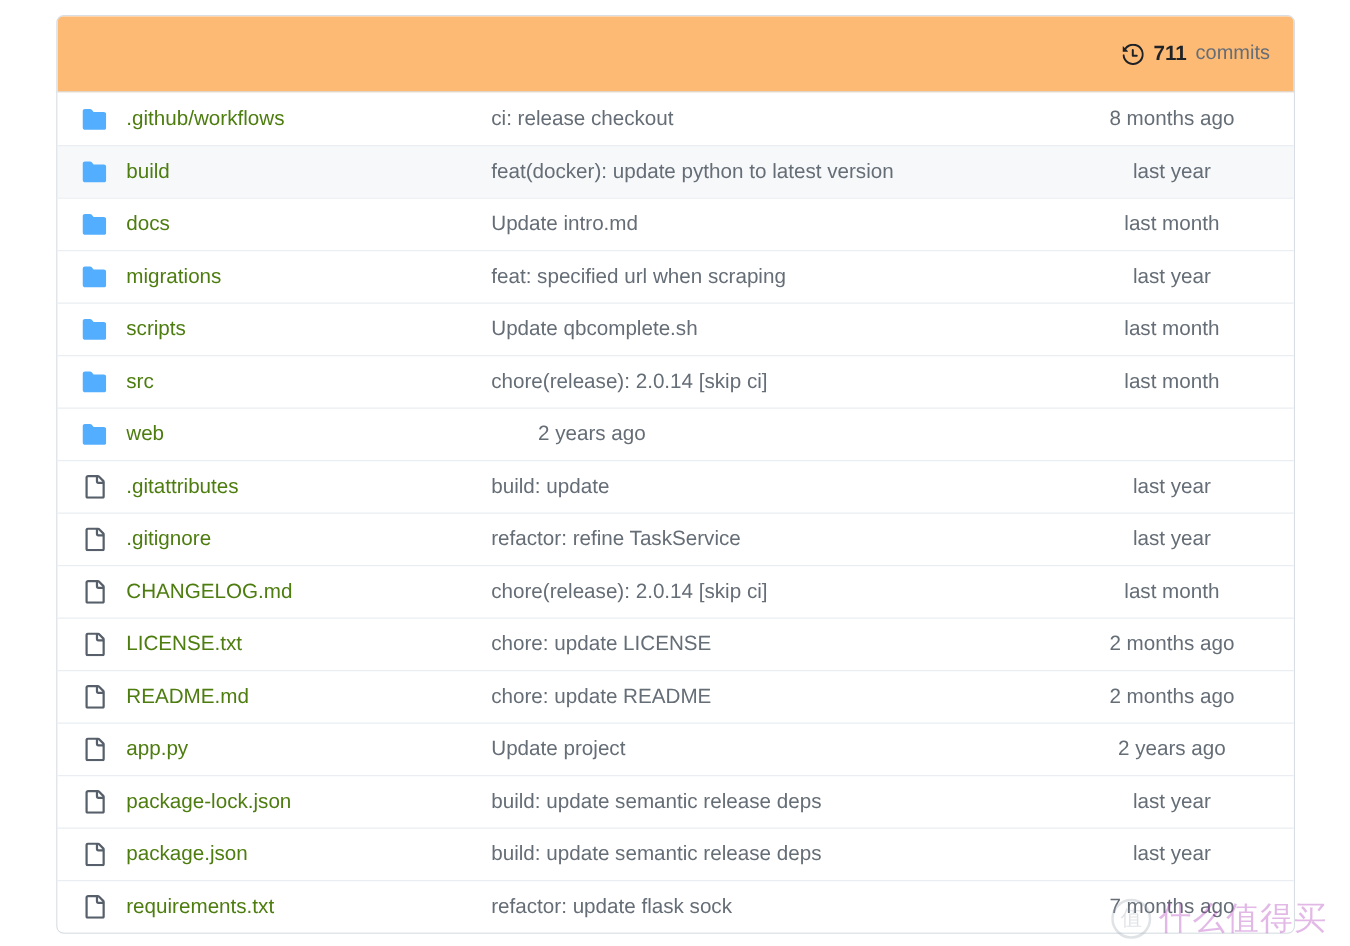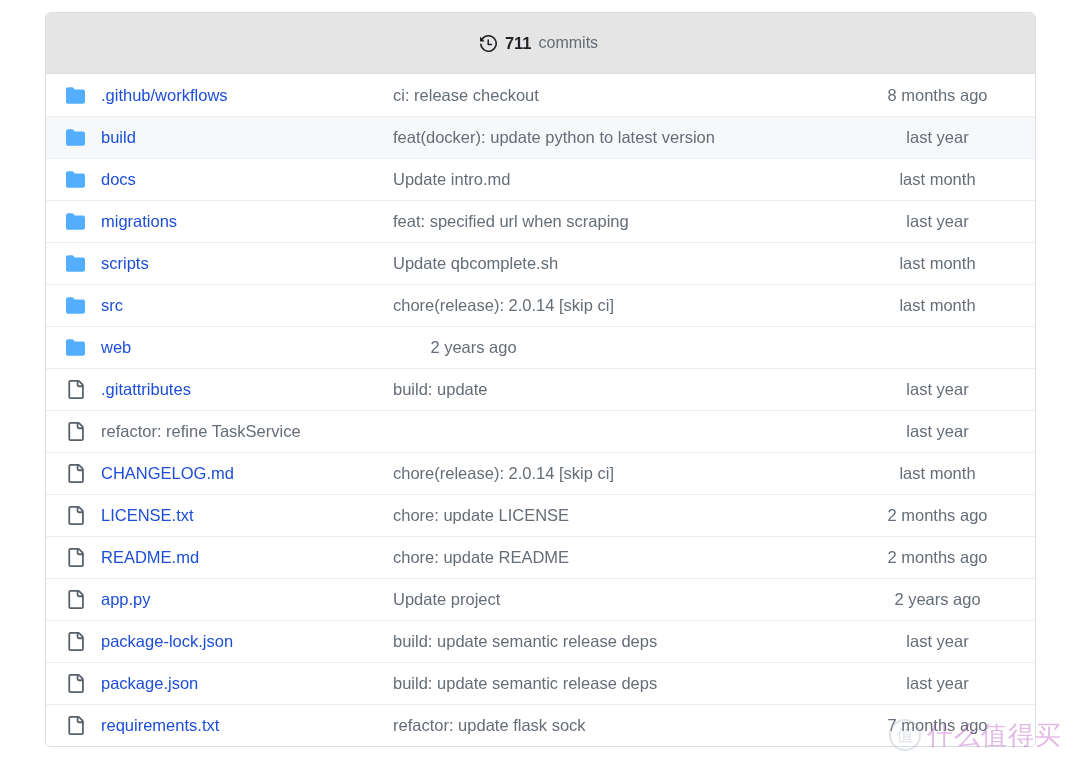--- a/index.html
+++ b/index.html
@@ -29,25 +29,25 @@
     border: 1px solid #d8dee4;
     border-radius: 6px;
     background: #ffffff;
     box-sizing: border-box;
     overflow: hidden;
   }
 
   
   .card-header {
     height: 61px;
-    background: #e5e5e5;
+    background: #fdba74;
     border-bottom: 1px solid #d8dee4;
     display: flex;
     align-items: center;
-    justify-content: center;
+    justify-content: flex-end;
     padding: 0 19px 0 16px;
     box-sizing: border-box;
   }
 
   .commits-block {
     display: flex;
     align-items: center;
     gap: 7px;
     font-size: 16.5px;
     color: #656d76;
@@ -96,21 +96,21 @@
     padding-left: 4px;
     box-sizing: border-box;
   }
 
   .icon-svg { display: block; }
 
   .row-name {
     width: 292px;
     flex: none;
     font-size: 16.5px;
-    color: #1d4ed8;
+    color: #4d7c0f;
     white-space: nowrap;
     overflow: hidden;
     text-overflow: ellipsis;
   }
 
   .row-message {
     flex: 1 1 auto;
     font-size: 16.5px;
     color: #656d76;
     white-space: nowrap;
@@ -264,20 +264,21 @@
           <div class="row-name">.gitattributes</div>
           <div class="row-message">build: update</div>
           <div class="row-age">last year</div>
         </div>
         <div class="file-row">
           <div class="row-icon">
             <svg class="icon-svg" width="19" height="19" viewBox="0 0 16 16" aria-hidden="true">
               <path fill="#57606a" d="M2 1.75C2 .784 2.784 0 3.75 0h6.586c.464 0 .909.184 1.237.513l2.914 2.914c.329.328.513.773.513 1.237v9.586A1.75 1.75 0 0 1 13.25 16h-9.5A1.75 1.75 0 0 1 2 14.25Zm1.75-.25a.25.25 0 0 0-.25.25v12.5c0 .138.112.25.25.25h9.5a.25.25 0 0 0 .25-.25V6h-2.75A1.75 1.75 0 0 1 9 4.25V1.5Zm6.75.062V4.25c0 .138.112.25.25.25h2.688l-.011-.013-2.914-2.914-.013-.011Z"></path>
             </svg>
           </div>
+          <div class="row-name">.gitignore</div>
           <div class="row-message">refactor: refine TaskService</div>
           <div class="row-age">last year</div>
         </div>
         <div class="file-row">
           <div class="row-icon">
             <svg class="icon-svg" width="19" height="19" viewBox="0 0 16 16" aria-hidden="true">
               <path fill="#57606a" d="M2 1.75C2 .784 2.784 0 3.75 0h6.586c.464 0 .909.184 1.237.513l2.914 2.914c.329.328.513.773.513 1.237v9.586A1.75 1.75 0 0 1 13.25 16h-9.5A1.75 1.75 0 0 1 2 14.25Zm1.75-.25a.25.25 0 0 0-.25.25v12.5c0 .138.112.25.25.25h9.5a.25.25 0 0 0 .25-.25V6h-2.75A1.75 1.75 0 0 1 9 4.25V1.5Zm6.75.062V4.25c0 .138.112.25.25.25h2.688l-.011-.013-2.914-2.914-.013-.011Z"></path>
             </svg>
           </div>
           <div class="row-name">CHANGELOG.md</div>

